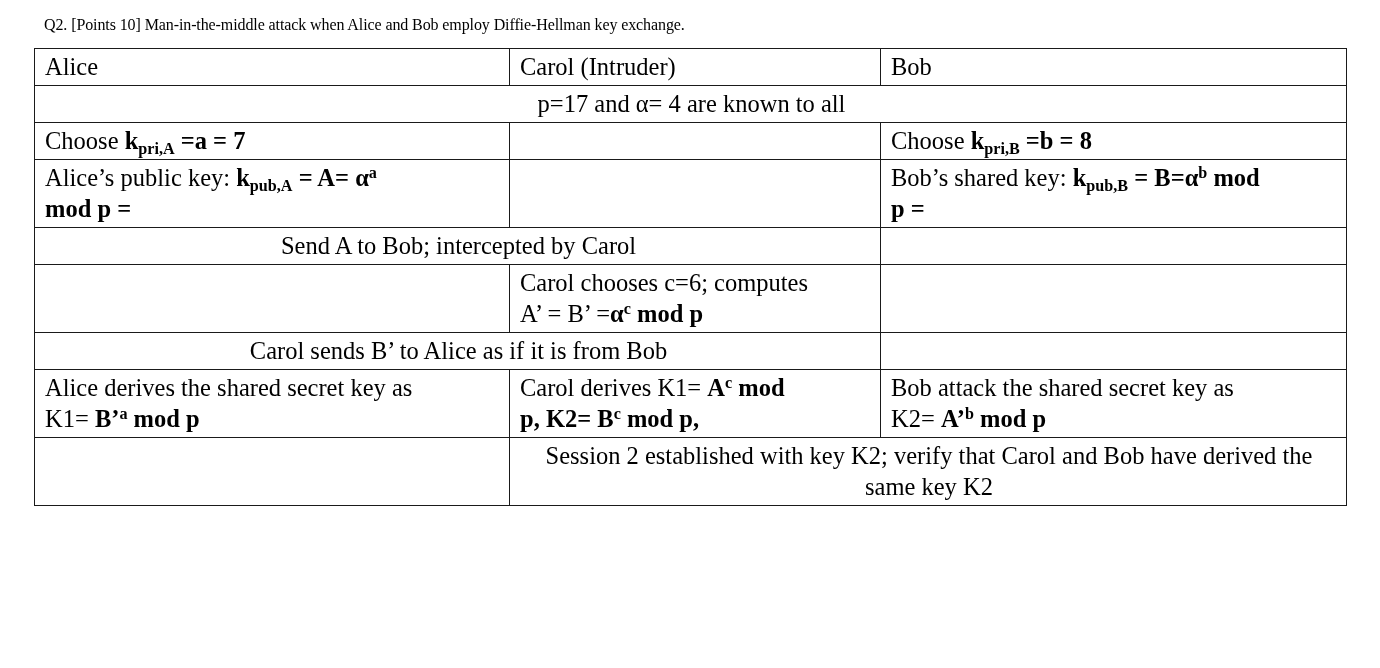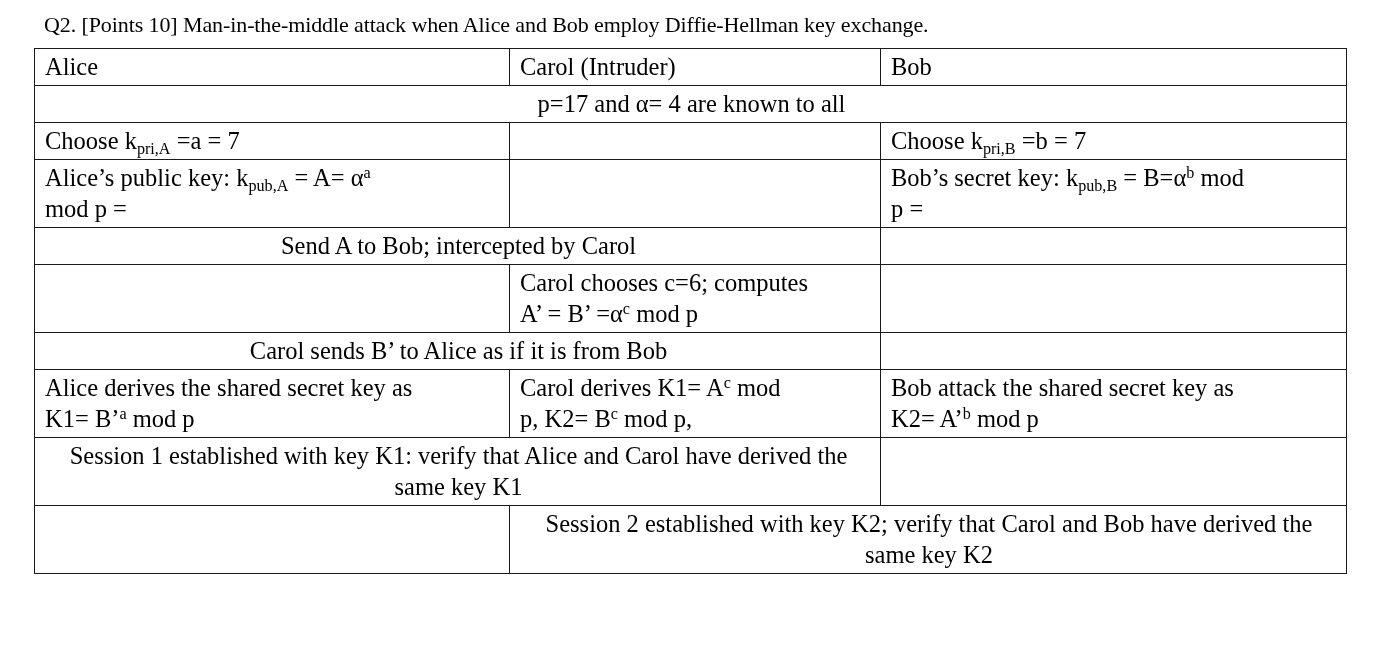--- a/index.html
+++ b/index.html
@@ -18,21 +18,21 @@
     position: relative;
     width: 1380px;
     height: 668px;
     padding: 0;
     box-sizing: border-box;
   }
   .question-line {
     position: absolute;
     left: 44px;
     top: 10px;
-    font-size: 22px;
+    font-size: 16px;
     line-height: 30px;
     white-space: nowrap;
     letter-spacing: -0.1px;
   }
   table.dh-table {
     position: absolute;
     left: 34px;
     top: 48px;
     width: 1312px;
     border-collapse: collapse;
@@ -42,21 +42,21 @@
   }
   table.dh-table td {
     border: 1.4px solid #1a1a1a;
     padding: 2px 8px 3px 10px;
     vertical-align: top;
     overflow: hidden;
   }
   td.c-left   { text-align: left; }
   td.c-center { text-align: center; margin-left: 44px; }
   td.blank    { padding: 0; }
-  .bold { font-weight: normal; }
+  .bold { font-weight: bold; }
   sub, sup {
     font-size: 0.66em;
     line-height: 0;
   }
   sub { vertical-align: -0.28em; }
   sup { vertical-align: 0.48em; }
   .rowline { display: block; }
 </style>
 </head>
 <body>
@@ -79,31 +79,31 @@
         <td class="c-left">Bob</td>
       </tr>
 
       <tr>
         <td class="c-center" colspan="3">p=17 and α= 4 are known to all</td>
       </tr>
 
       <tr>
         <td class="c-left"><span>Choose </span><span class="bold"><span>k</span><sub>pri,A</sub><span> =a = 7</span></span></td>
         <td class="c-left blank"></td>
-        <td class="c-left"><span>Choose </span><span class="bold"><span>k</span><sub>pri,B</sub><span> =b = 7</span></span></td>
+        <td class="c-left"><span>Choose </span><span class="bold"><span>k</span><sub>pri,B</sub><span> =b = 8</span></span></td>
       </tr>
 
       <tr>
         <td class="c-left">
             <span class="rowline"><span>Alice’s public key: </span><span class="bold"><span>k</span><sub>pub,A</sub><span> = A= </span><span>α</span><sup>a</sup></span></span>
             <span class="rowline bold">mod p =</span>
           </td>
         <td class="c-left blank"></td>
         <td class="c-left">
-            <span class="rowline"><span>Bob’s secret key: </span><span class="bold"><span>k</span><sub>pub,B</sub><span> = B=</span><span>α</span><sup>b</sup><span> mod</span></span></span>
+            <span class="rowline"><span>Bob’s shared key: </span><span class="bold"><span>k</span><sub>pub,B</sub><span> = B=</span><span>α</span><sup>b</sup><span> mod</span></span></span>
             <span class="rowline bold">p =</span>
           </td>
       </tr>
 
       <tr>
         <td class="c-center" colspan="2">Send A to Bob; intercepted by Carol</td>
         <td class="c-left blank"></td>
       </tr>
 
 
@@ -130,24 +130,20 @@
         <td class="c-left">
             <span class="rowline"><span>Carol derives K1= </span><span class="bold"><span>A</span><sup>c</sup><span> mod</span></span></span>
             <span class="rowline bold"><span>p, K2= </span><span>B</span><sup>c</sup><span> mod p,</span></span>
           </td>
         <td class="c-left">
             <span class="rowline">Bob attack the shared secret key as</span>
             <span class="rowline"><span>K2= </span><span class="bold"><span>A’</span><sup>b</sup><span> mod p</span></span></span>
           </td>
       </tr>
 
-      <tr>
-        <td class="c-center" colspan="2">Session 1 established with key K1: verify that Alice and Carol have derived the same key K1</td>
-        <td class="c-left blank"></td>
-      </tr>
 
       <tr>
         <td class="c-left blank"></td>
         <td class="c-center" colspan="2">Session 2 established with key K2; verify that Carol and Bob have derived the same key K2</td>
       </tr>
 
     </tbody>
   </table>
 
 </div>

